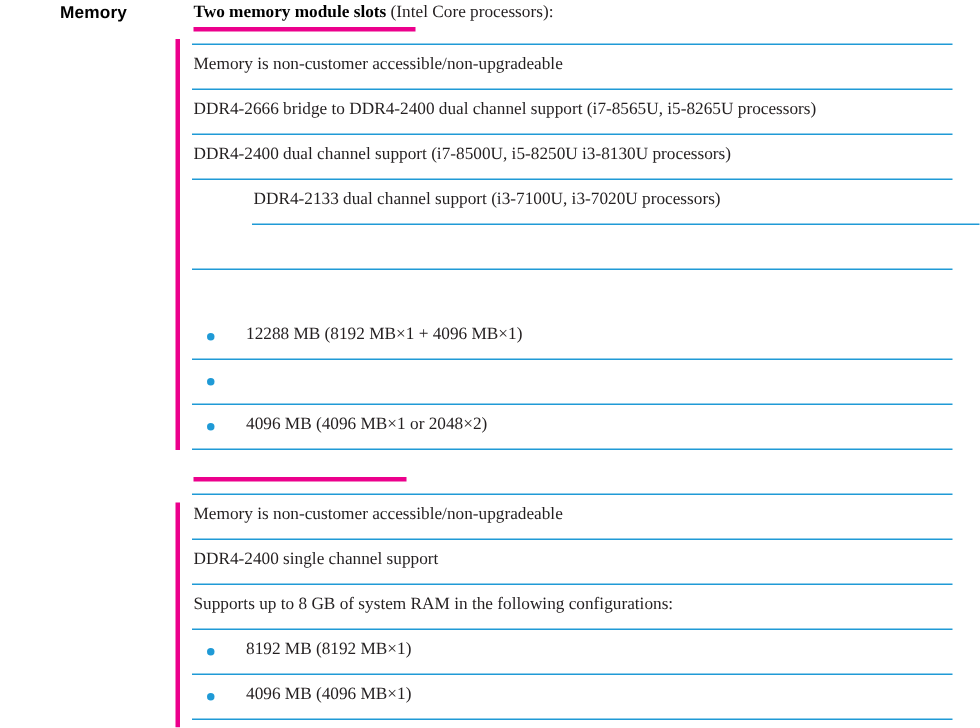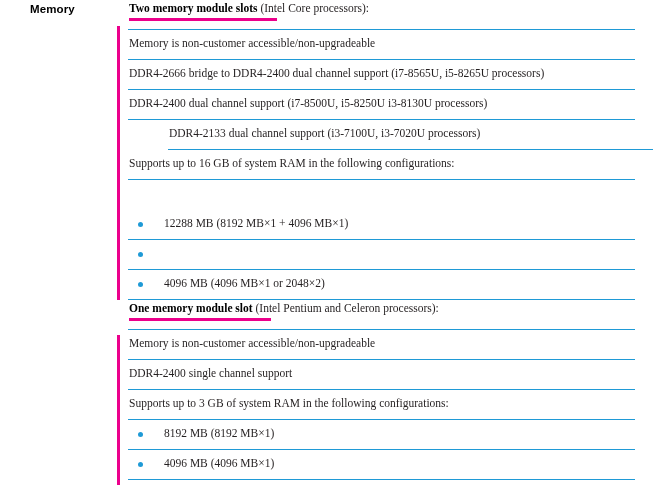--- a/index.html
+++ b/index.html
@@ -18,21 +18,21 @@
 
   #spec-table {
     position: relative;
     width: 653px;
     height: 485px;
   }
 
   
   .label-col {
     position: absolute;
-    left: 5px;
+    left: 15px;
     top: 0;
     width: 140px;
     height: 368px;
   }
   .row-label {
     position: absolute;
     left: 25px;
     top: 3px;
     font-size: 11.5px;
     font-weight: bold;
@@ -157,52 +157,50 @@
       </div>
       <div class="row" style="top: 90px;">
         <div class="row-text">DDR4-2400 dual channel support (i7-8500U, i5-8250U i3-8130U processors)</div>
         <div class="rule"></div>
       </div>
       <div class="row" style="top: 120px; margin-left: 40px;">
         <div class="row-text">DDR4-2133 dual channel support (i3-7100U, i3-7020U processors)</div>
         <div class="rule"></div>
       </div>
       <div class="row" style="top: 150px;">
-        <div class="row-text">Supports up to 16 GB of system RAM in the following configurations:</div>
         <div class="rule"></div>
       </div>
       <div class="row" style="top: 210px;">
         <div class="bullet-dot"></div>
         <div class="bullet-text">12288 MB (8192 MB×1 + 4096 MB×1)</div>
         <div class="rule"></div>
       </div>
       <div class="row" style="top: 240px;">
         <div class="bullet-dot"></div>
         <div class="rule"></div>
       </div>
       <div class="row" style="top: 270px; text-align: right;">
         <div class="bullet-dot"></div>
         <div class="bullet-text">4096 MB (4096 MB×1 or 2048×2)</div>
         <div class="rule"></div>
       </div>
       <div class="row" style="top: 300px;">
-        <div class="head-text"><span class="strong">One memory module slot</span><span class="rest"> (Intel Pentium and Celeron processors):</span></div>
         <div class="head-underline" style="top: 18px; width: 142.031px;"></div>
         <div class="rule"></div>
       </div>
       <div class="row" style="top: 330px;">
         <div class="row-text">Memory is non-customer accessible/non-upgradeable</div>
         <div class="rule"></div>
       </div>
       <div class="row" style="top: 360px;">
         <div class="row-text">DDR4-2400 single channel support</div>
         <div class="rule"></div>
       </div>
       <div class="row" style="top: 390px;">
-        <div class="row-text">Supports up to 3 GB of system RAM in the following configurations:</div>
+        <div class="row-text">Supports up to 8 GB of system RAM in the following configurations:</div>
         <div class="rule"></div>
       </div>
       <div class="row" style="top: 420px;">
         <div class="bullet-dot"></div>
         <div class="bullet-text">8192 MB (8192 MB×1)</div>
         <div class="rule"></div>
       </div>
       <div class="row" style="top: 450px;">
         <div class="bullet-dot"></div>
         <div class="bullet-text">4096 MB (4096 MB×1)</div>

